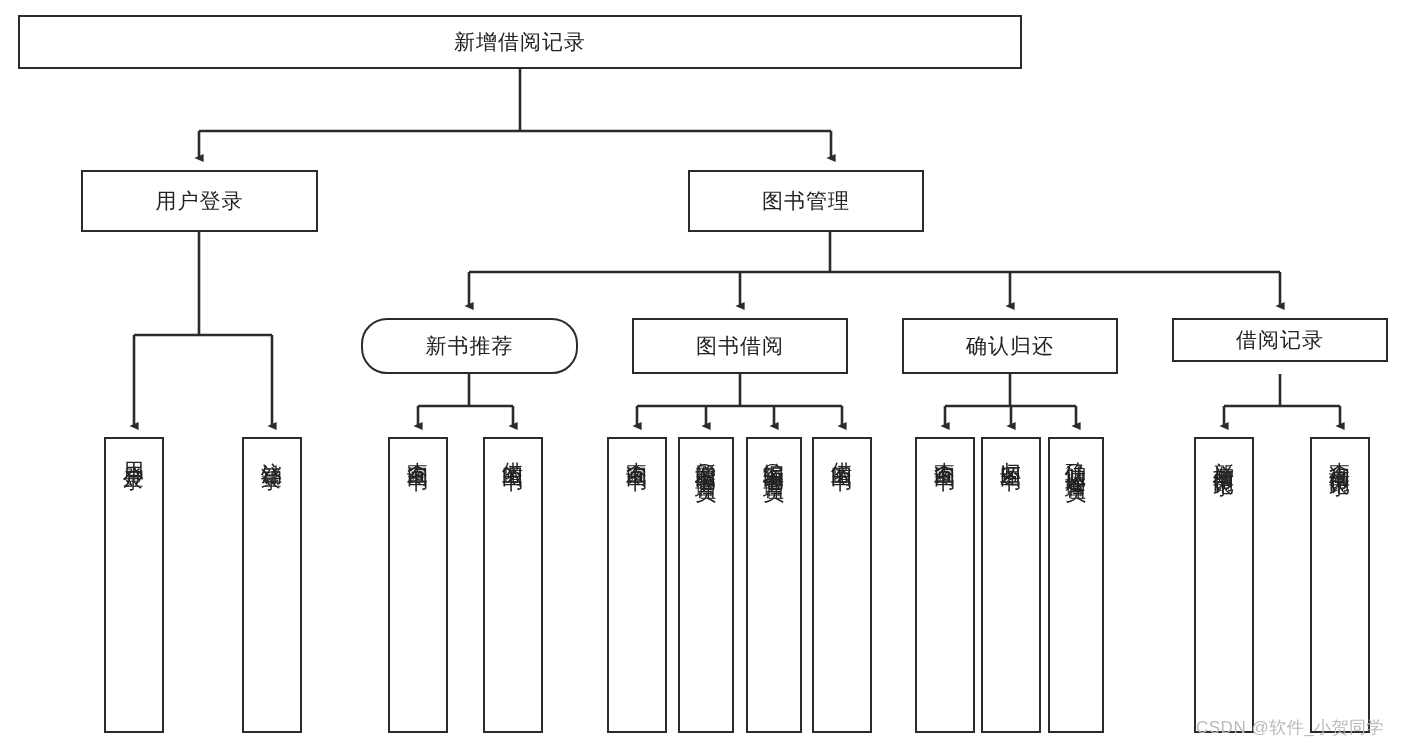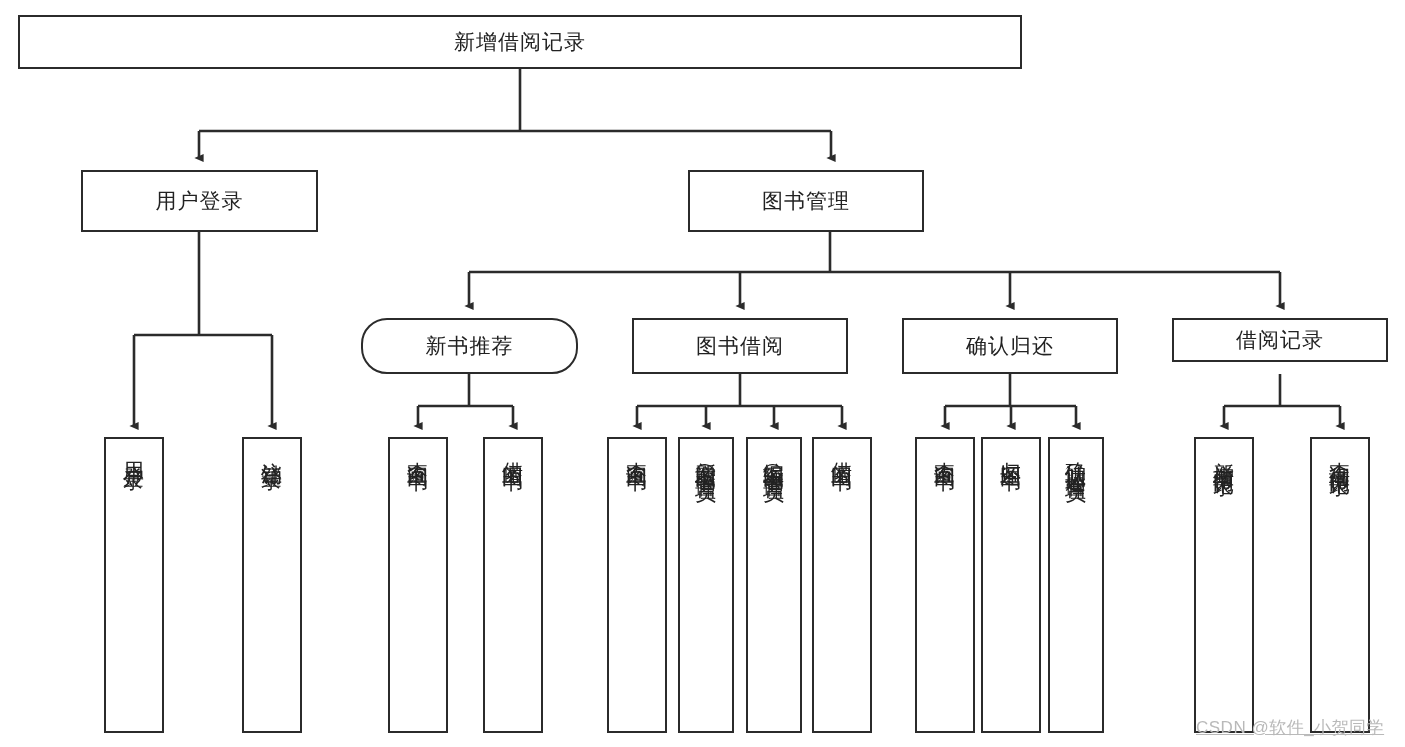--- a/index.html
+++ b/index.html
@@ -203,15 +203,15 @@
   </div>
 
   <div class="node vertical" style="left:1194px; top:437px; width:60px; height:296px;">
     <span class="node-label">新增借阅记录</span>
   </div>
 
   <div class="node vertical" style="left:1310px; top:437px; width:60px; height:296px;">
     <span class="node-label">查询借阅记录</span>
   </div>
 
-  <div class="watermark" style="left:1196px; top:716px;text-decoration:underline;">CSDN @软件_小贺同学</div>
+  <div class="watermark" style="left:1196px; top:716px;">CSDN @软件_小贺同学</div>
 
 </div>
 
 </body></html>

